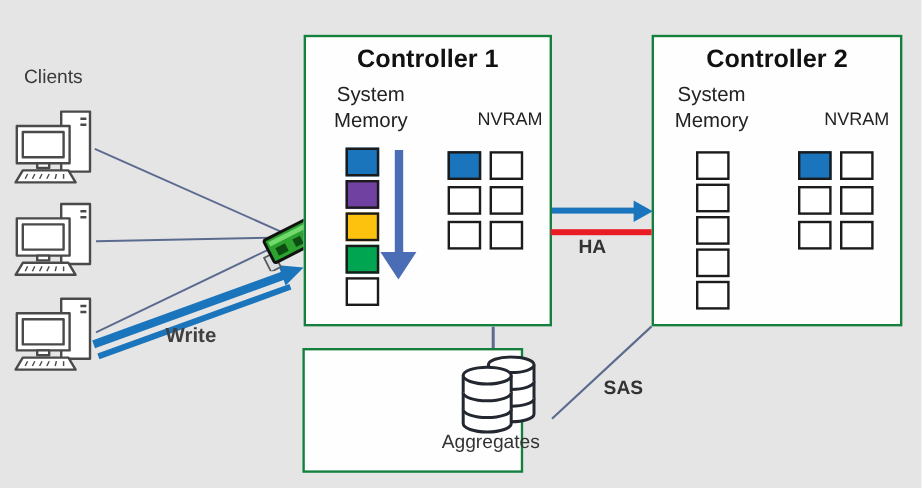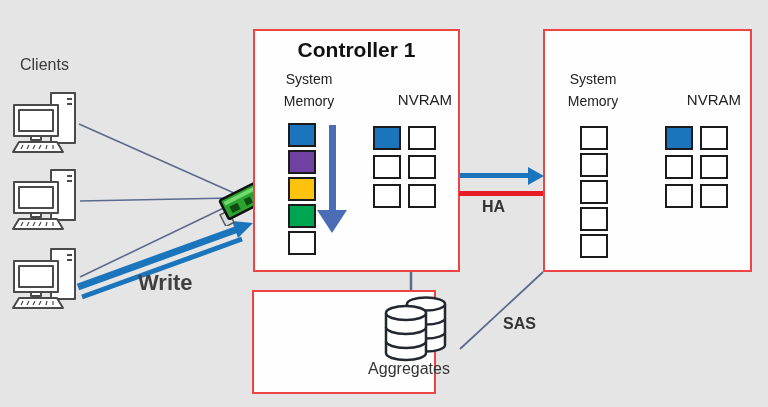--- a/index.html
+++ b/index.html
@@ -3,36 +3,36 @@
 <meta charset="utf-8">
 <style>
   html,body{margin:0;padding:0;background:#fff;}
   .canvas{
     position:relative;width:768px;height:407px;background:#e5e5e5;overflow:hidden;
     font-family:"Liberation Sans",sans-serif;color:#2b2b2b;
   }
   .overlay{position:absolute;left:0;top:0;width:768px;height:407px;}
   .label{position:absolute;color:#3a3a3a;}
   .clients-label{left:20px;top:56px;font-size:16px;}
-  .write-label{left:138px;top:270px;font-size:22px;font-weight:600;color:#404040;}
+  .write-label{left:138px;top:270px;font-size:17px;font-weight:600;color:#404040;}
   .ha-label{left:482px;top:198px;width:40px;text-align:left;font-size:16px;font-weight:600;color:#333;}
   .sas-label{left:503px;top:315px;font-size:16px;font-weight:600;color:#333;}
   .computer{position:absolute;width:72px;height:64px;}
   .nic{position:absolute;left:214px;top:174px;width:62px;height:52px;}
   .box{
-    position:absolute;background:#fefefe;border:2px solid #ef4444;box-sizing:border-box;
+    position:absolute;background:#fefefe;border:2px solid #15803d;box-sizing:border-box;
   }
   #ctrl1{left:253px;top:29px;width:207px;height:243px;}
   #ctrl2{left:543px;top:29px;width:209px;height:243px;}
   #agg{left:252px;top:290px;width:184px;height:104px;}
   .controller h2{
     margin:0;position:absolute;left:0;top:7px;width:100%;text-align:center;
     font-size:21px;font-weight:700;color:#111;
   }
-  .mem-label{position:absolute;top:37px;width:96px;text-align:center;font-size:14px;
+  .mem-label{position:absolute;top:37px;width:96px;text-align:center;font-size:17px;
     line-height:22px;white-space:pre-line;color:#222;}
   #ctrl1 .mem-label{left:6px;}
   #ctrl2 .mem-label{left:0px;}
   .nvram-label{position:absolute;top:60px;width:84px;text-align:right;font-size:15px;color:#222;}
   #ctrl1 .nvram-label{left:113px;}
   #ctrl2 .nvram-label{left:112px;}
   .mem-stack{position:absolute;display:flex;flex-direction:column;gap:3px;}
   #ctrl1 .mem-stack{left:33px;top:92px;}
   #ctrl2 .mem-stack{left:35px;top:95px;}
   .nvram-grid{position:absolute;display:grid;grid-template-columns:28px 28px;column-gap:7px;row-gap:5px;}
@@ -139,20 +139,21 @@
         <div class="cell" style="background: rgb(27, 117, 188);"></div>
         <div class="cell" style="background: rgb(255, 255, 255);"></div>
         <div class="cell" style="background: rgb(255, 255, 255);"></div>
         <div class="cell" style="background: rgb(255, 255, 255);"></div>
         <div class="cell" style="background: rgb(255, 255, 255);"></div>
         <div class="cell" style="background: rgb(255, 255, 255);"></div>
       </div>
   </section>
 
   <section class="box controller" id="ctrl2">
+    <h2>Controller 2</h2>
     <div class="mem-label">System
 Memory</div>
     <div class="nvram-label">NVRAM</div>
     <div class="mem-stack">
         <div class="cell" style="background: rgb(255, 255, 255);"></div>
         <div class="cell" style="background: rgb(255, 255, 255);"></div>
         <div class="cell" style="background: rgb(255, 255, 255);"></div>
         <div class="cell" style="background: rgb(255, 255, 255);"></div>
         <div class="cell" style="background: rgb(255, 255, 255);"></div>
       </div>

